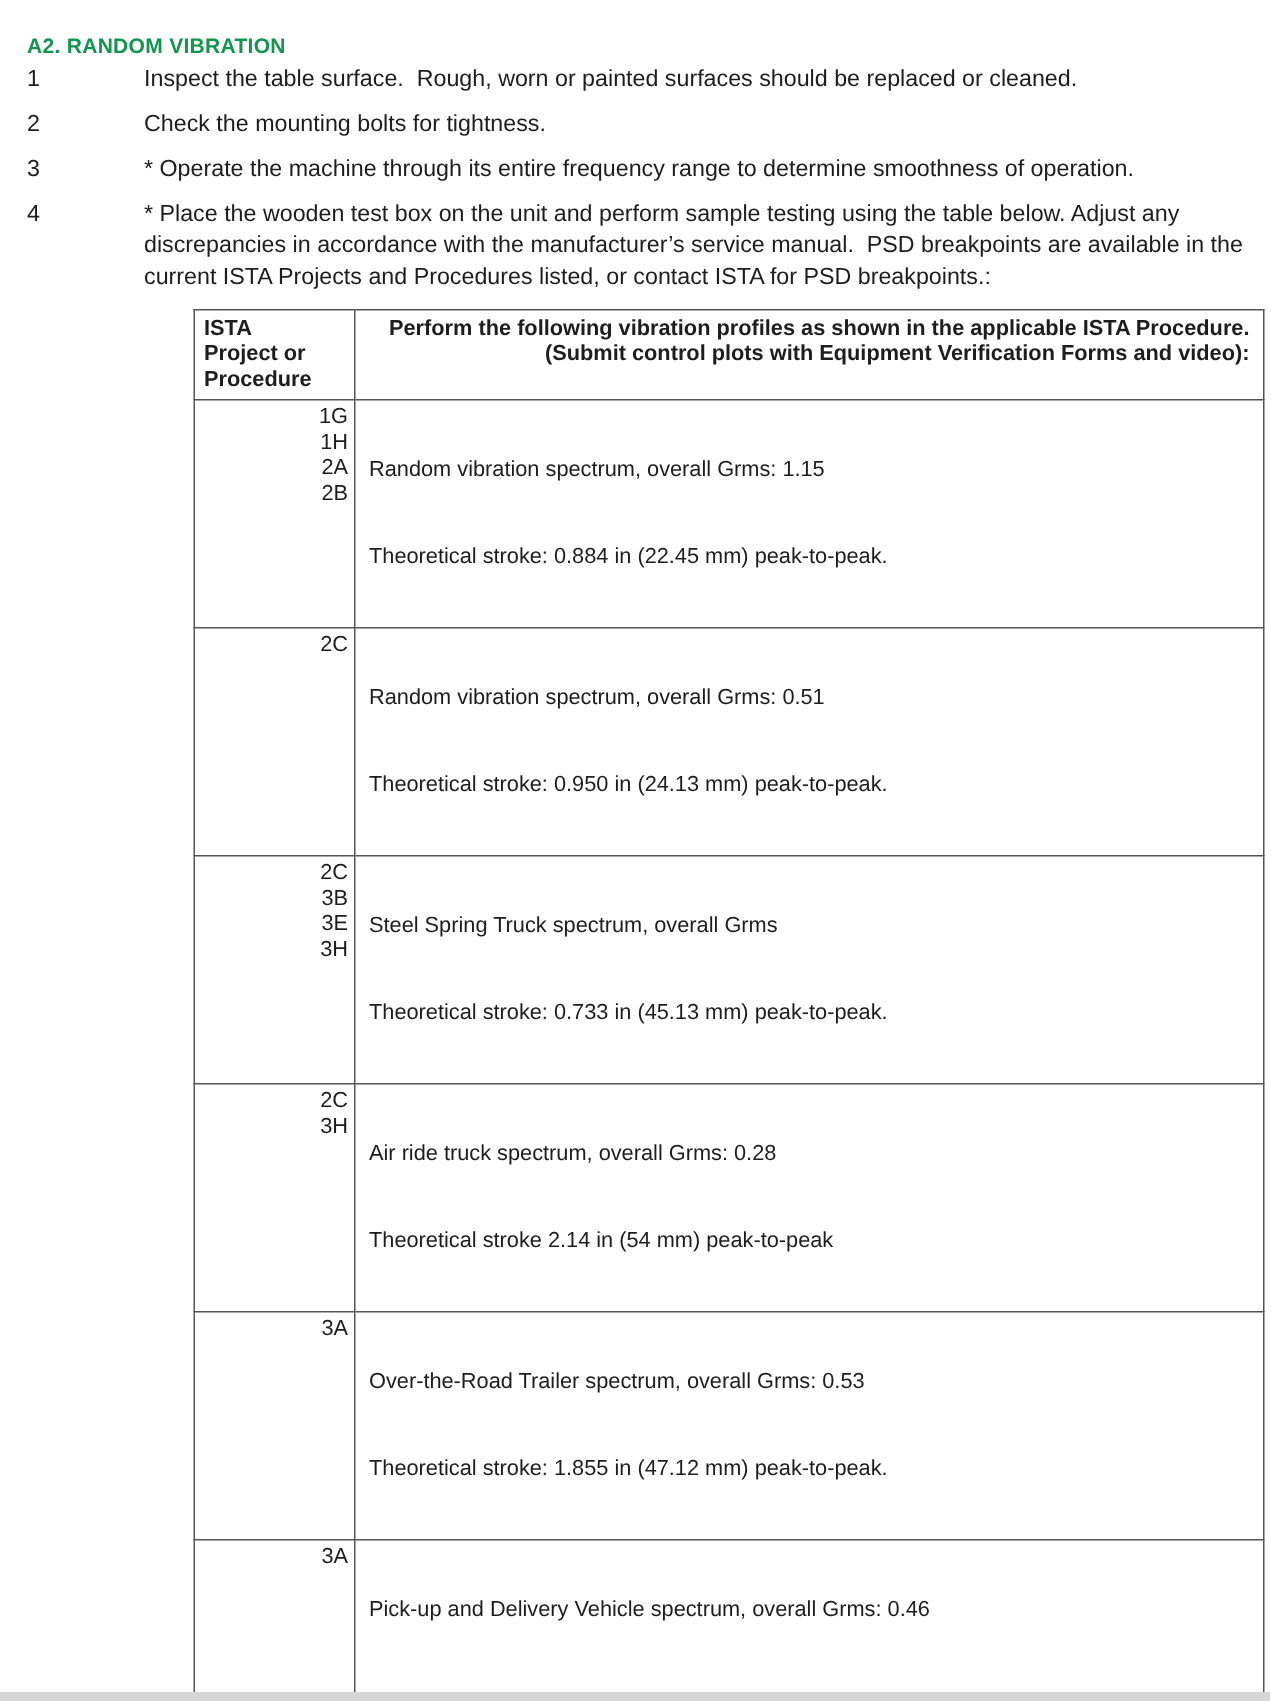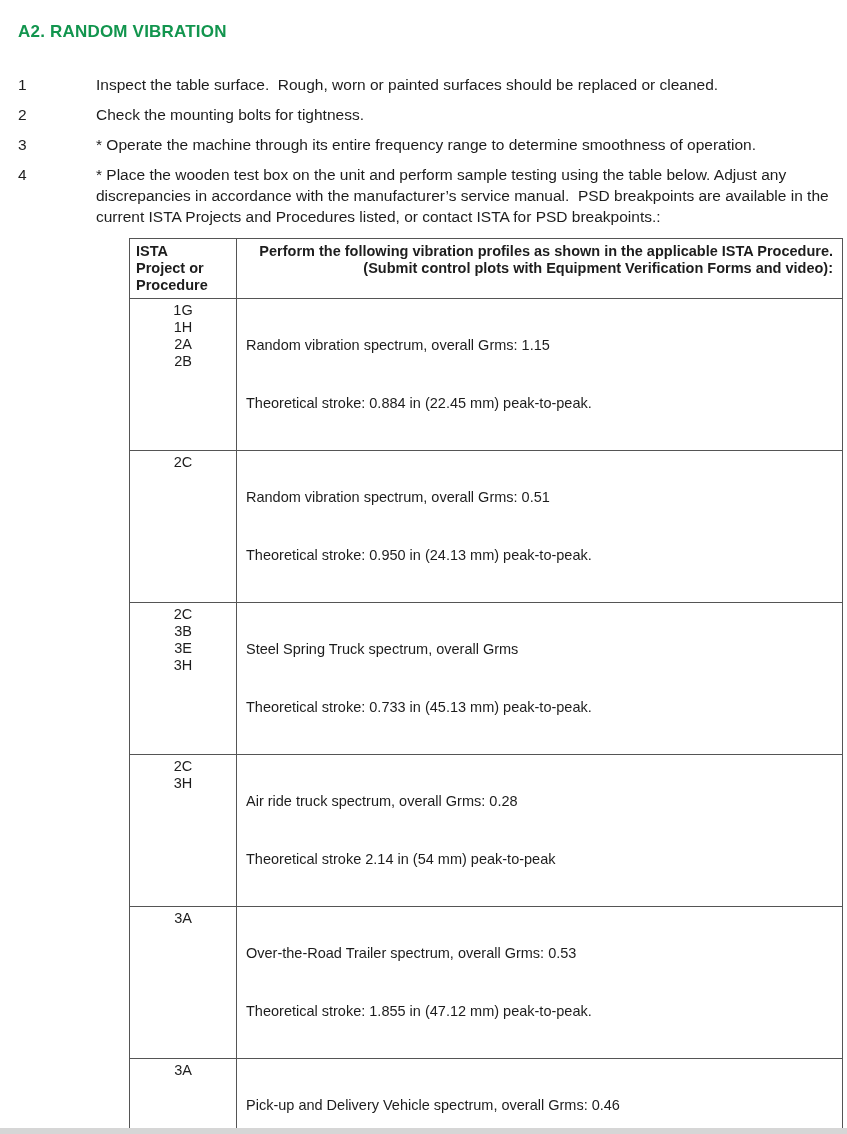--- a/index.html
+++ b/index.html
@@ -9,23 +9,23 @@
     width: 847px;
     height: 1134px;
     background:#ffffff;
     font-family: "Liberation Sans", sans-serif;
     color:#1d1d1d;
     overflow:hidden;
   }
   .content { padding: 22px 9px 0 18px; }
 
   .heading {
-    font-size: 17px;
+    font-size: 14px;
     font-weight: bold;
-    margin: 0 0 32px 0;
+    margin: 0 0 4px 0;
     letter-spacing: .2px;
   }
 
   .item {
     display: flex;
     font-size: 15.5px;
     line-height: 21px;
     margin-bottom: 9px;
     white-space: pre-wrap;
   }
@@ -52,21 +52,21 @@
   }
   .vib-table th.c2 {
     text-align: right;
     vertical-align: top;
     padding: 4px 9px;
     line-height: 17px;
     white-space: pre-wrap;
     font-weight: bold;
   }
   .vib-table td.c1 {
-    text-align: center;
+    text-align: right;
     vertical-align: top;
     padding: 3px 4px;
     line-height: 17px;
     white-space: pre-wrap;
   }
   .vib-table td.c2 {
     vertical-align: middle;
     padding: 4px 9px;
     line-height: 17px;
     white-space: pre-wrap;

